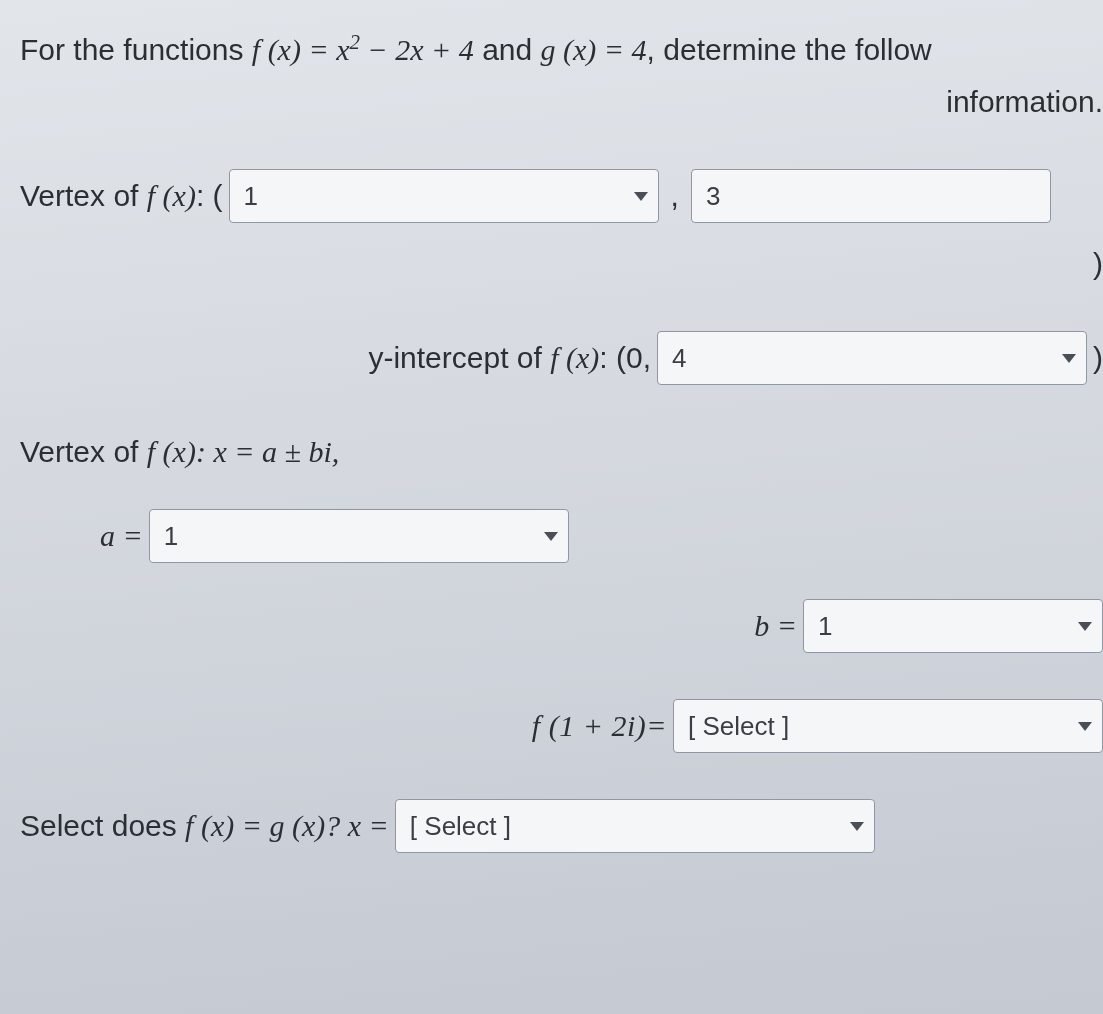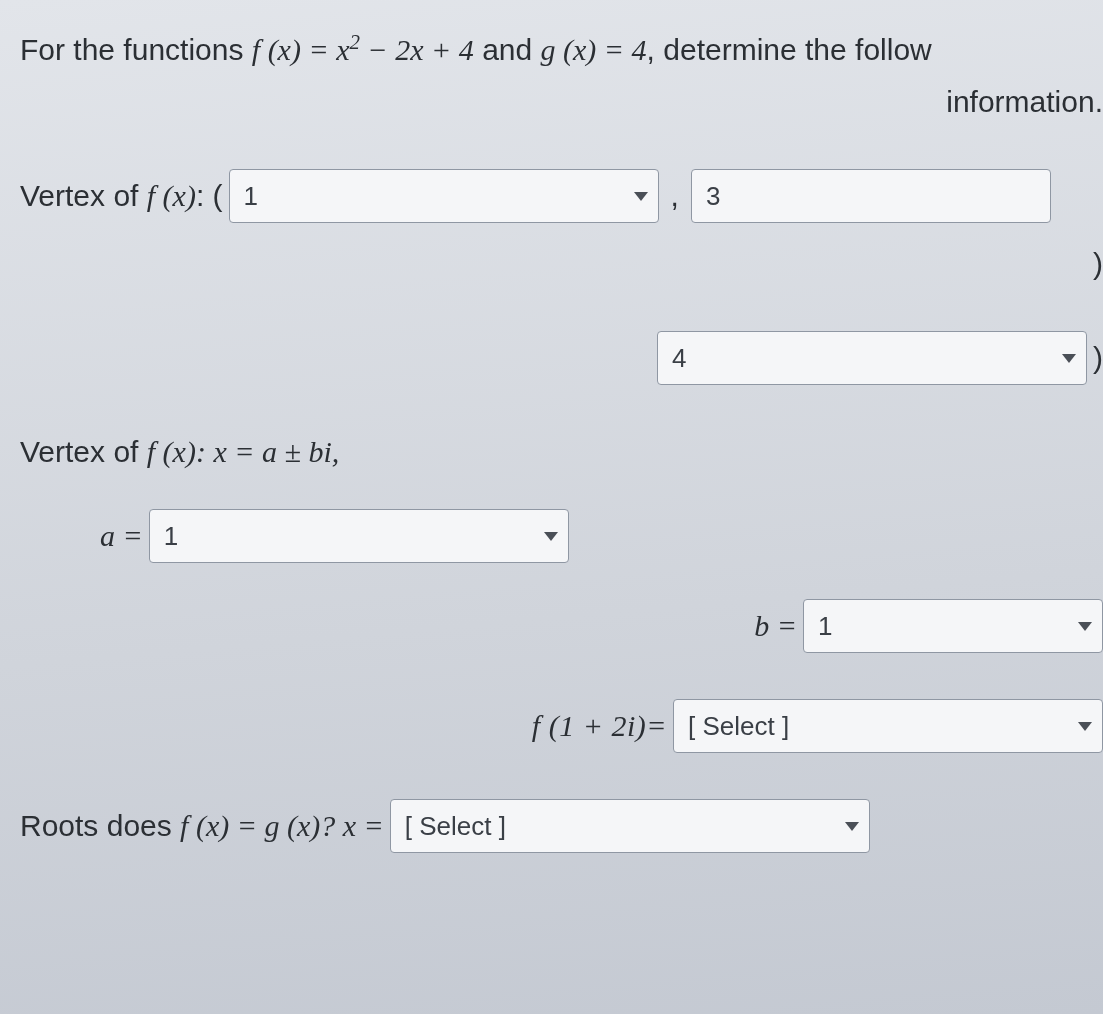--- a/index.html
+++ b/index.html
@@ -97,20 +97,23 @@
   <span class="input-box" style="width:360px;">
     <span>3</span>
   </span>
 </div>
 
 <div class="line big-gap">
   <span>)</span>
 </div>
 
 <div class="line big-gap">
+  <span>
+    <span>y-intercept of </span><span class="math-i serif">f (x)</span><span>: (0,</span>
+  </span>
   <span class="select-box" style="width:430px;">
     <span class="val">4</span>
     <span class="chev"></span>
   </span>
   <span>)</span>
 </div>
 
 <div class="line" style="margin-bottom:36px;">
   <span>
     <span>Vertex of </span><span class="math-i serif">f (x)</span><span class="math-i serif">: x = a ± bi,</span>
@@ -136,19 +139,19 @@
 <div class="line big-gap">
   <span class="math-i serif tight">f (1 + 2i)=</span>
   <span class="select-box" style="width:430px;">
     <span class="val">[ Select ]</span>
     <span class="chev"></span>
   </span>
 </div>
 
 <div class="line">
   <span>
-    <span>Roots does </span><span class="math-i serif">f (x) = g (x)? x =</span>
+    <span>Select does </span><span class="math-i serif">f (x) = g (x)? x =</span>
   </span>
   <span class="select-box" style="width:480px;">
     <span class="val">[ Select ]</span>
     <span class="chev"></span>
   </span>
 </div>
 
 </body></html>

